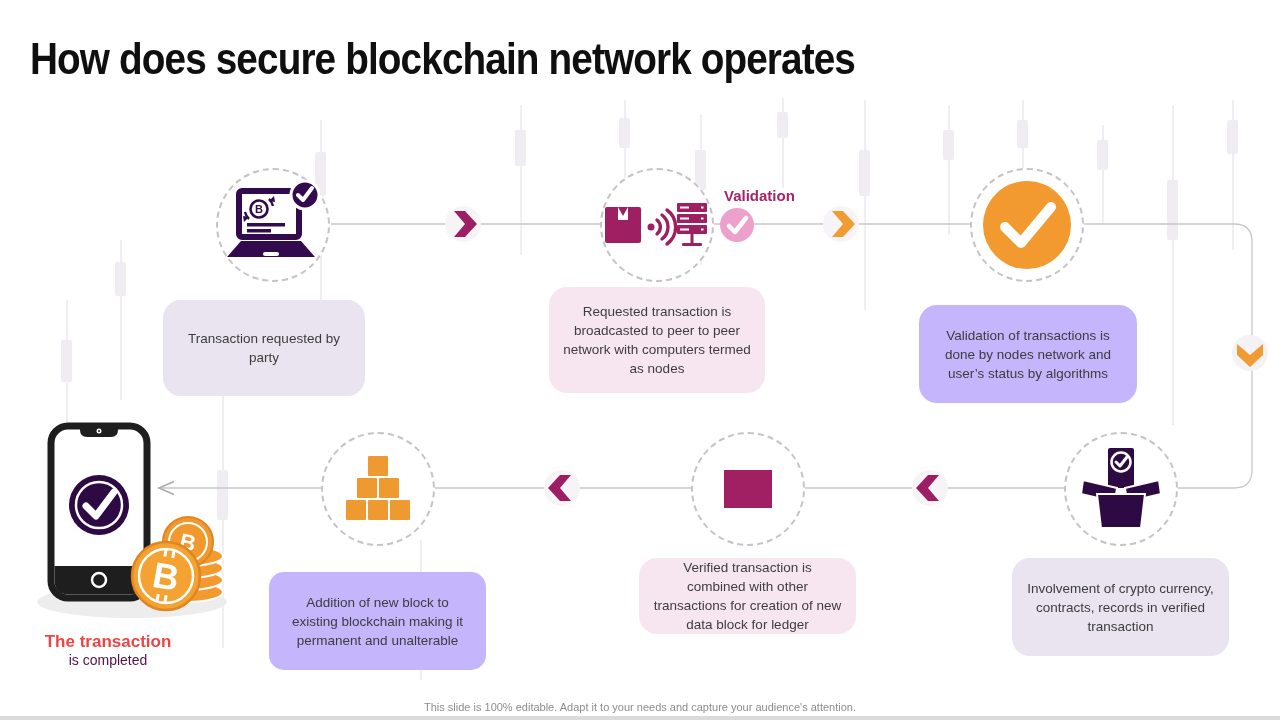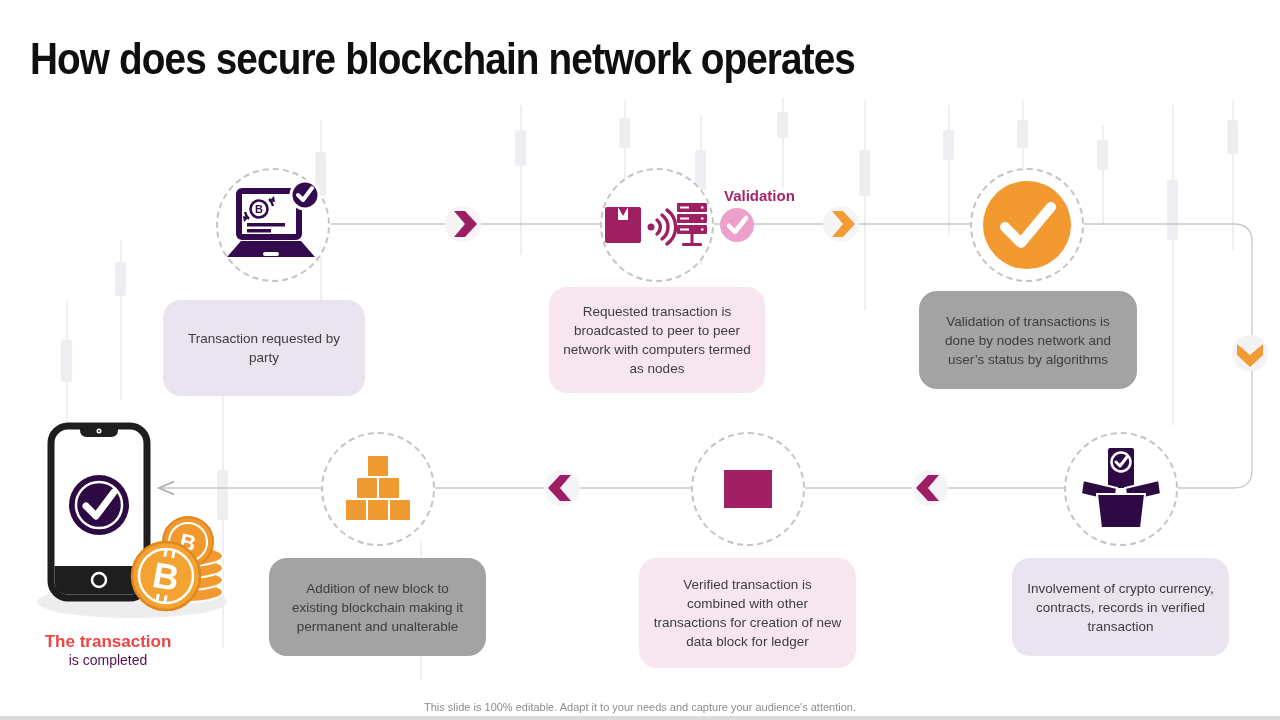--- a/index.html
+++ b/index.html
@@ -44,27 +44,27 @@
   .sc3 { left:970px; top:168px; }
   .sc4 { left:1064px; top:432px; }
   .sc5 { left:691px; top:432px; }
   .sc6 { left:321px; top:432px; }
 
   .txtbox { position:absolute; z-index:2; border-radius:18px; display:flex; align-items:center;
             justify-content:center; text-align:center; font-size:13.5px; line-height:19px;
             color:#3d3d3d; padding:10px 14px; }
   .lavender { background:#e9e4ef; }
   .pink { background:#f7e6f0;justify-content:flex-end; }
-  .cream { background:#a3a3a3; }
+  .cream { background:#c4b5fd;margin-top:14px; }
   .tb1 { left:163px; top:300px; width:202px; height:96px; }
   .tb2 { left:549px; top:287px; width:216px; height:106px; }
   .tb3 { left:919px; top:291px; width:218px; height:98px; }
   .tb4 { left:1012px; top:558px; width:217px; height:98px; }
-  .tb5 { left:639px; top:558px; width:217px; height:110px; }
-  .tb6 { left:269px; top:558px; width:217px; height:98px; }
+  .tb5 { left:639px; top:558px; width:217px; height:76px; }
+  .tb6 { left:269px; top:558px; width:217px; height:98px;border-radius:15px; }
 
   .validation-label { position:absolute; left:724px; top:187px; z-index:3;
                       font-size:15px; font-weight:700; color:#a6246a; }
 
   .phone-wrap { position:absolute; left:30px; top:416px; z-index:2; }
   .result-text { position:absolute; left:8px; top:632px; width:200px; z-index:3; text-align:center; }
   .result-line1 { font-size:17px; font-weight:700; color:#ef4444; }
   .result-line2 { font-size:14px; color:#53124b; }
 </style>
 </head>

